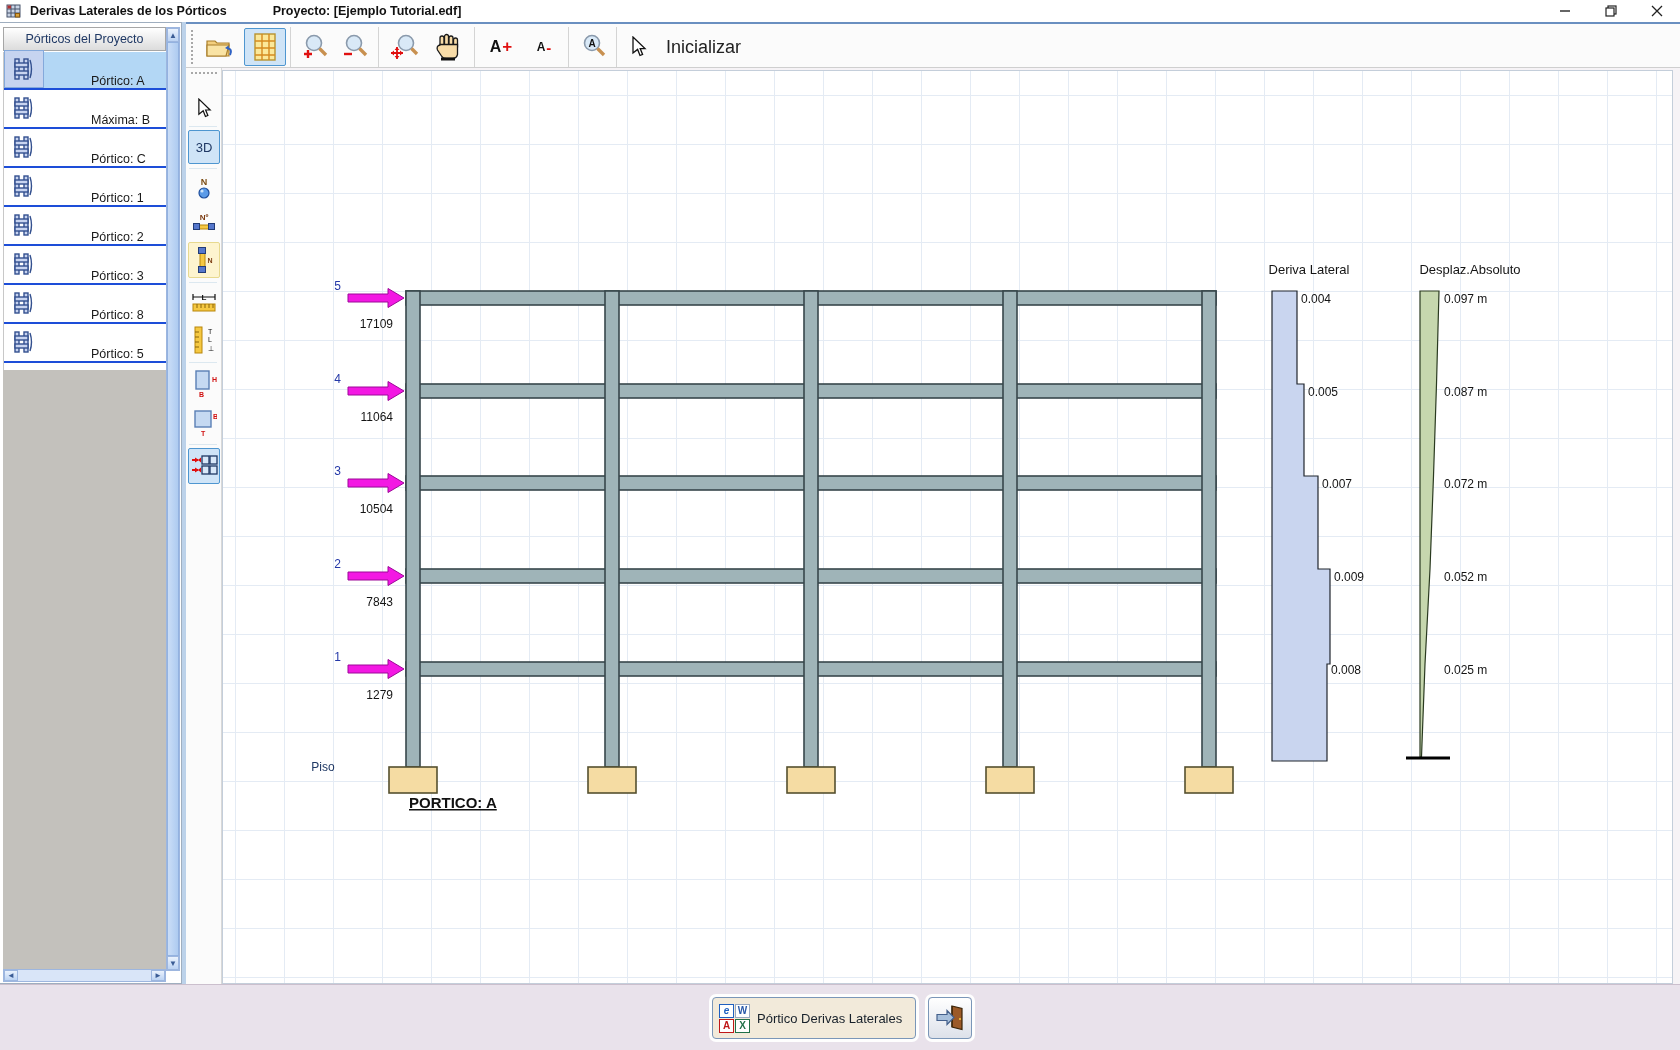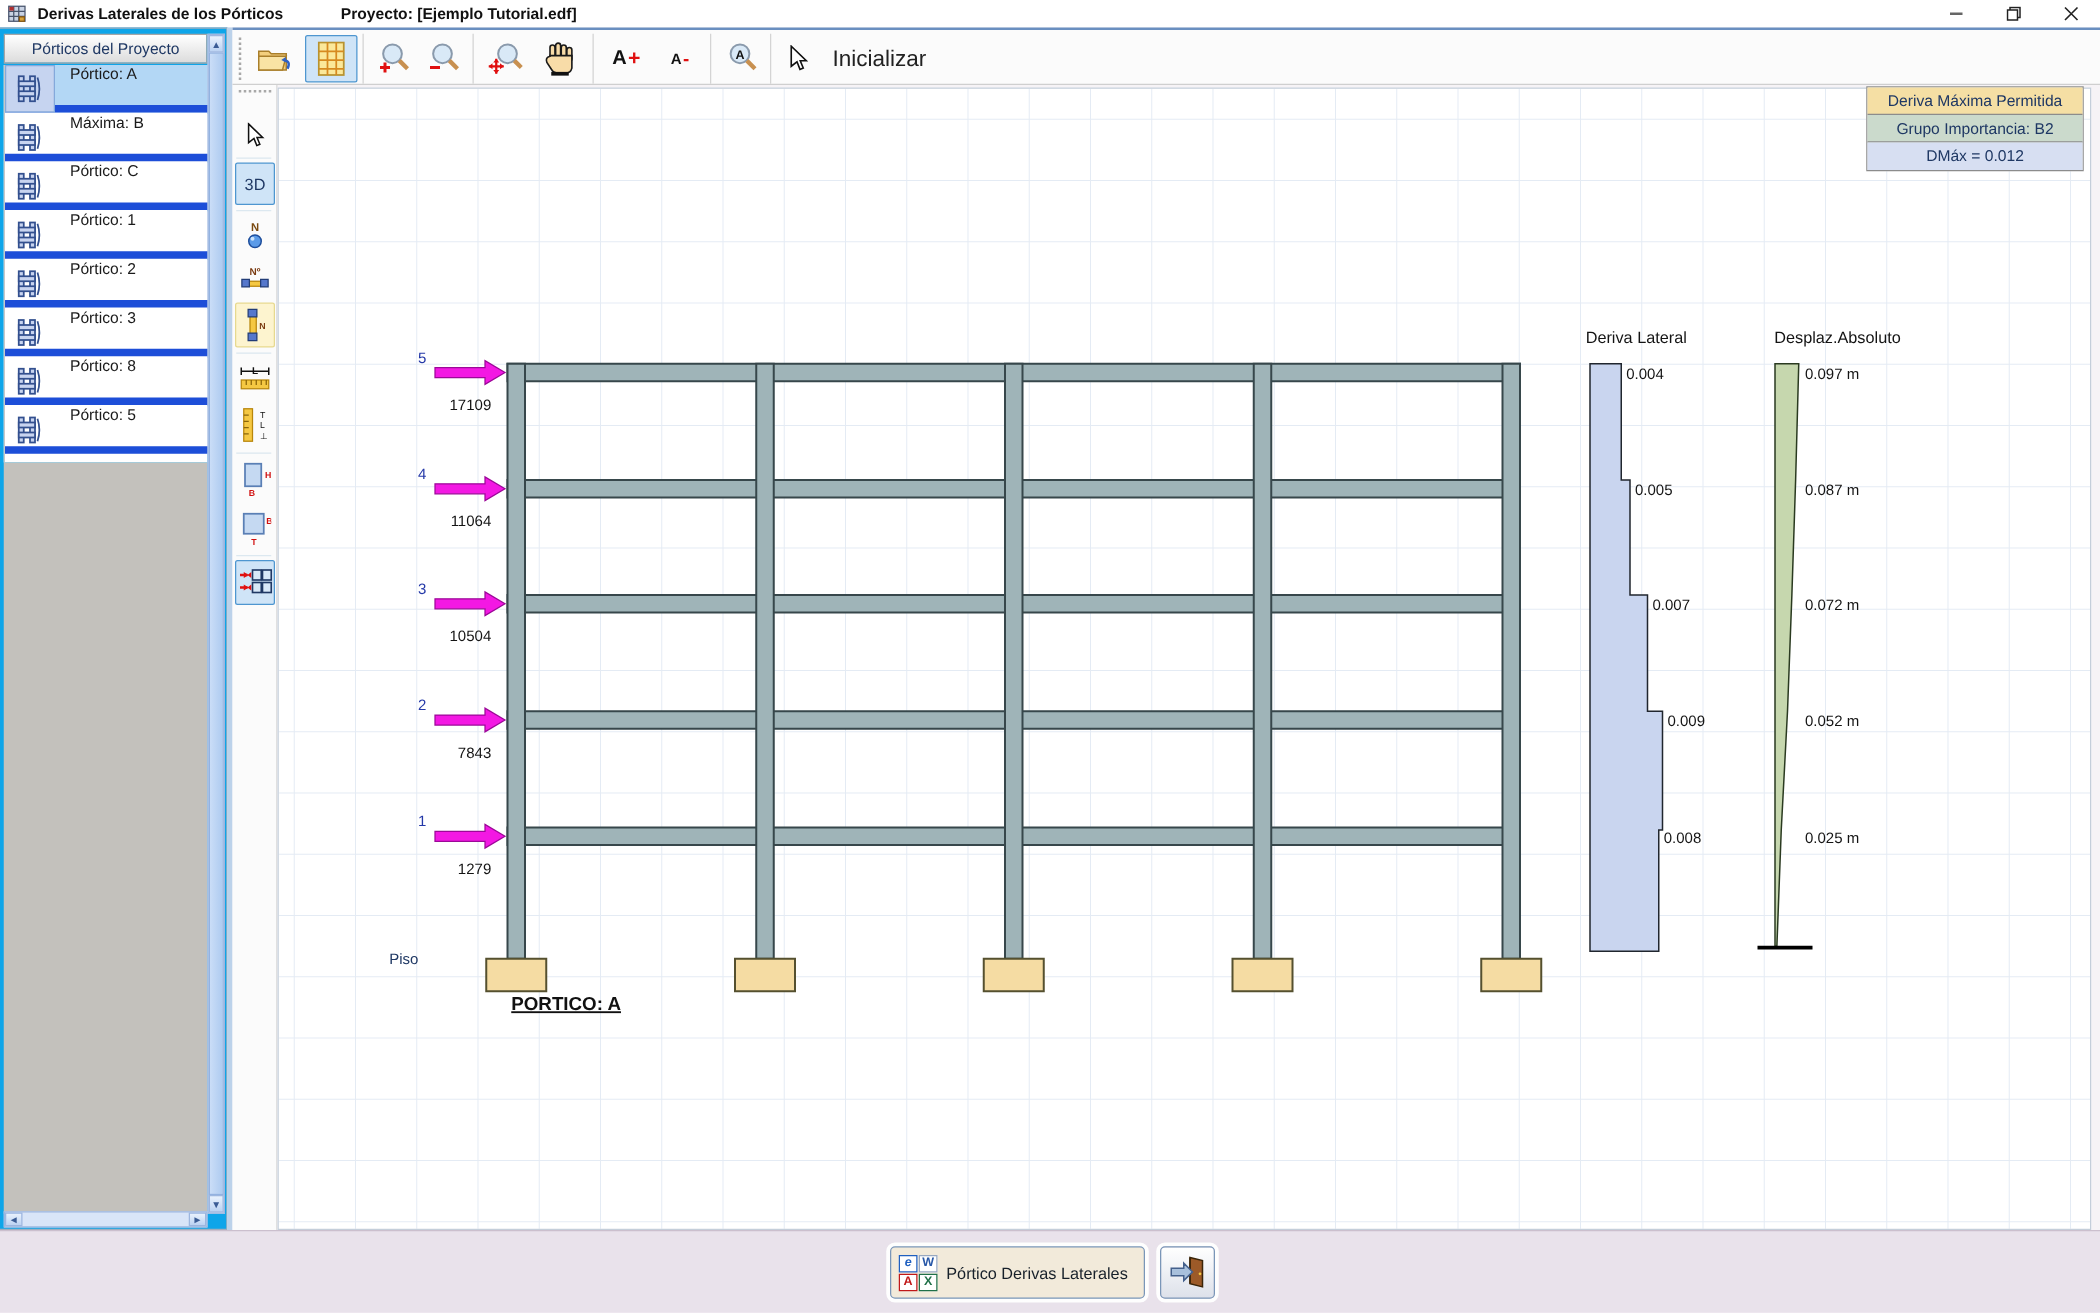--- a/index.html
+++ b/index.html
@@ -8,30 +8,30 @@
 
   
   .titlebar{position:absolute;left:0;top:0;width:1680px;height:22px;background:#FFFFFF;
     display:flex;align-items:center;font-size:12.5px;color:#111;}
   .titlebar .appicon{margin:0 8px 0 6px;}
   .titlebar .ttl{margin-right:46px;white-space:nowrap;font-weight:bold;}
   .wincontrols{position:absolute;right:0;top:0;height:22px;display:flex;}
   .winbtn{width:46px;height:22px;display:flex;align-items:center;justify-content:center;}
 
   
-  .sidebar{position:absolute;left:0;top:22px;width:182px;height:962px;background:#0ea5e9;
+  .sidebar{position:absolute;left:0;top:22px;width:182px;height:962px;background:#ffffff;
     border:1px solid #9FAEBF;border-left:none;}
   .sb-header{position:absolute;left:3px;top:4px;width:163px;height:24px;
     background:linear-gradient(#FFFFFF,#DCDCDC);border:1px solid #A6A6A6;
     display:flex;align-items:center;justify-content:center;
     font-size:12.5px;color:#1F3864;}
   .sb-list{position:absolute;left:3px;top:29px;width:163px;height:318px;background:#fff;
     border-left:1px solid #C8C8C8;}
-  .sb-item{position:absolute;left:0;width:163px;height:38px;display:flex;align-items:flex-start;
-    border-bottom:6px solid #1d4ed8;background:#fff;cursor:default;}
+  .sb-item{position:absolute;left:0;width:163px;height:38px;display:flex;align-items:flex-end;
+    border-bottom:2px solid #1d4ed8;background:#fff;cursor:default;gap:35px;}
   .sb-item .icell{width:40px;height:38px;display:flex;align-items:center;justify-content:center;}
   .sb-item .ilabel{font-size:12.5px;color:#1a1a1a;padding-left:12px;}
   .sb-item.selected{background:#B3D7F5;}
   .sb-item.selected .icell{background:#C6D4F0;outline:1px solid #84A9DB;outline-offset:-1px;}
   .sb-filler{position:absolute;left:3px;top:347px;width:163px;height:601px;background:#C3C1BC;}
   
   .vscroll{position:absolute;right:1px;top:4px;width:14px;height:944px;background:#D9E5F8;
     border:1px solid #9DB6DF;}
   .vscroll .sb-up,.vscroll .sb-down{position:absolute;left:0;width:12px;height:14px;
     background:linear-gradient(#EAF2FD,#BCD3F3);display:flex;align-items:center;justify-content:center;
@@ -496,25 +496,20 @@
       <text class="t-charttitle" x="1247" y="203" text-anchor="middle">Desplaz.Absoluto</text>
       <polygon points="1197,220 1216,220 1213.5,313 1210.5,405 1207,498 1202,593 1198.5,686 1197,686" fill="#C6D7AE" stroke="#2A3A20" stroke-width="1.2"></polygon>
       <line x1="1183" y1="687" x2="1227" y2="687" stroke="#000" stroke-width="3"></line>
       <text class="t-chartlab" x="1221" y="232">0.097 m</text>
       <text class="t-chartlab" x="1221" y="325">0.087 m</text>
       <text class="t-chartlab" x="1221" y="417">0.072 m</text>
       <text class="t-chartlab" x="1221" y="510">0.052 m</text>
       <text class="t-chartlab" x="1221" y="603">0.025 m</text>
     </svg>
 
-    <div class="infobox">
-      <div class="row ib1">Deriva Máxima Permitida</div>
-      <div class="row ib2">Grupo Importancia: B2</div>
-      <div class="row ib3">DMáx = 0.012</div>
-    </div>
   </div>
 </div>
 
 <div class="bottombar">
   <div class="btn-graficos">
     <span class="mini-grid">
       <span class="mini-tile" style="color:#2060C0;font-style:italic;border-color:#2060C0;">e</span>
       <span class="mini-tile" style="color:#2858A8;">W</span>
       <span class="mini-tile" style="color:#C01818;border-color:#C01818;">A</span>
       <span class="mini-tile" style="color:#207048;border-color:#207048;">X</span>

